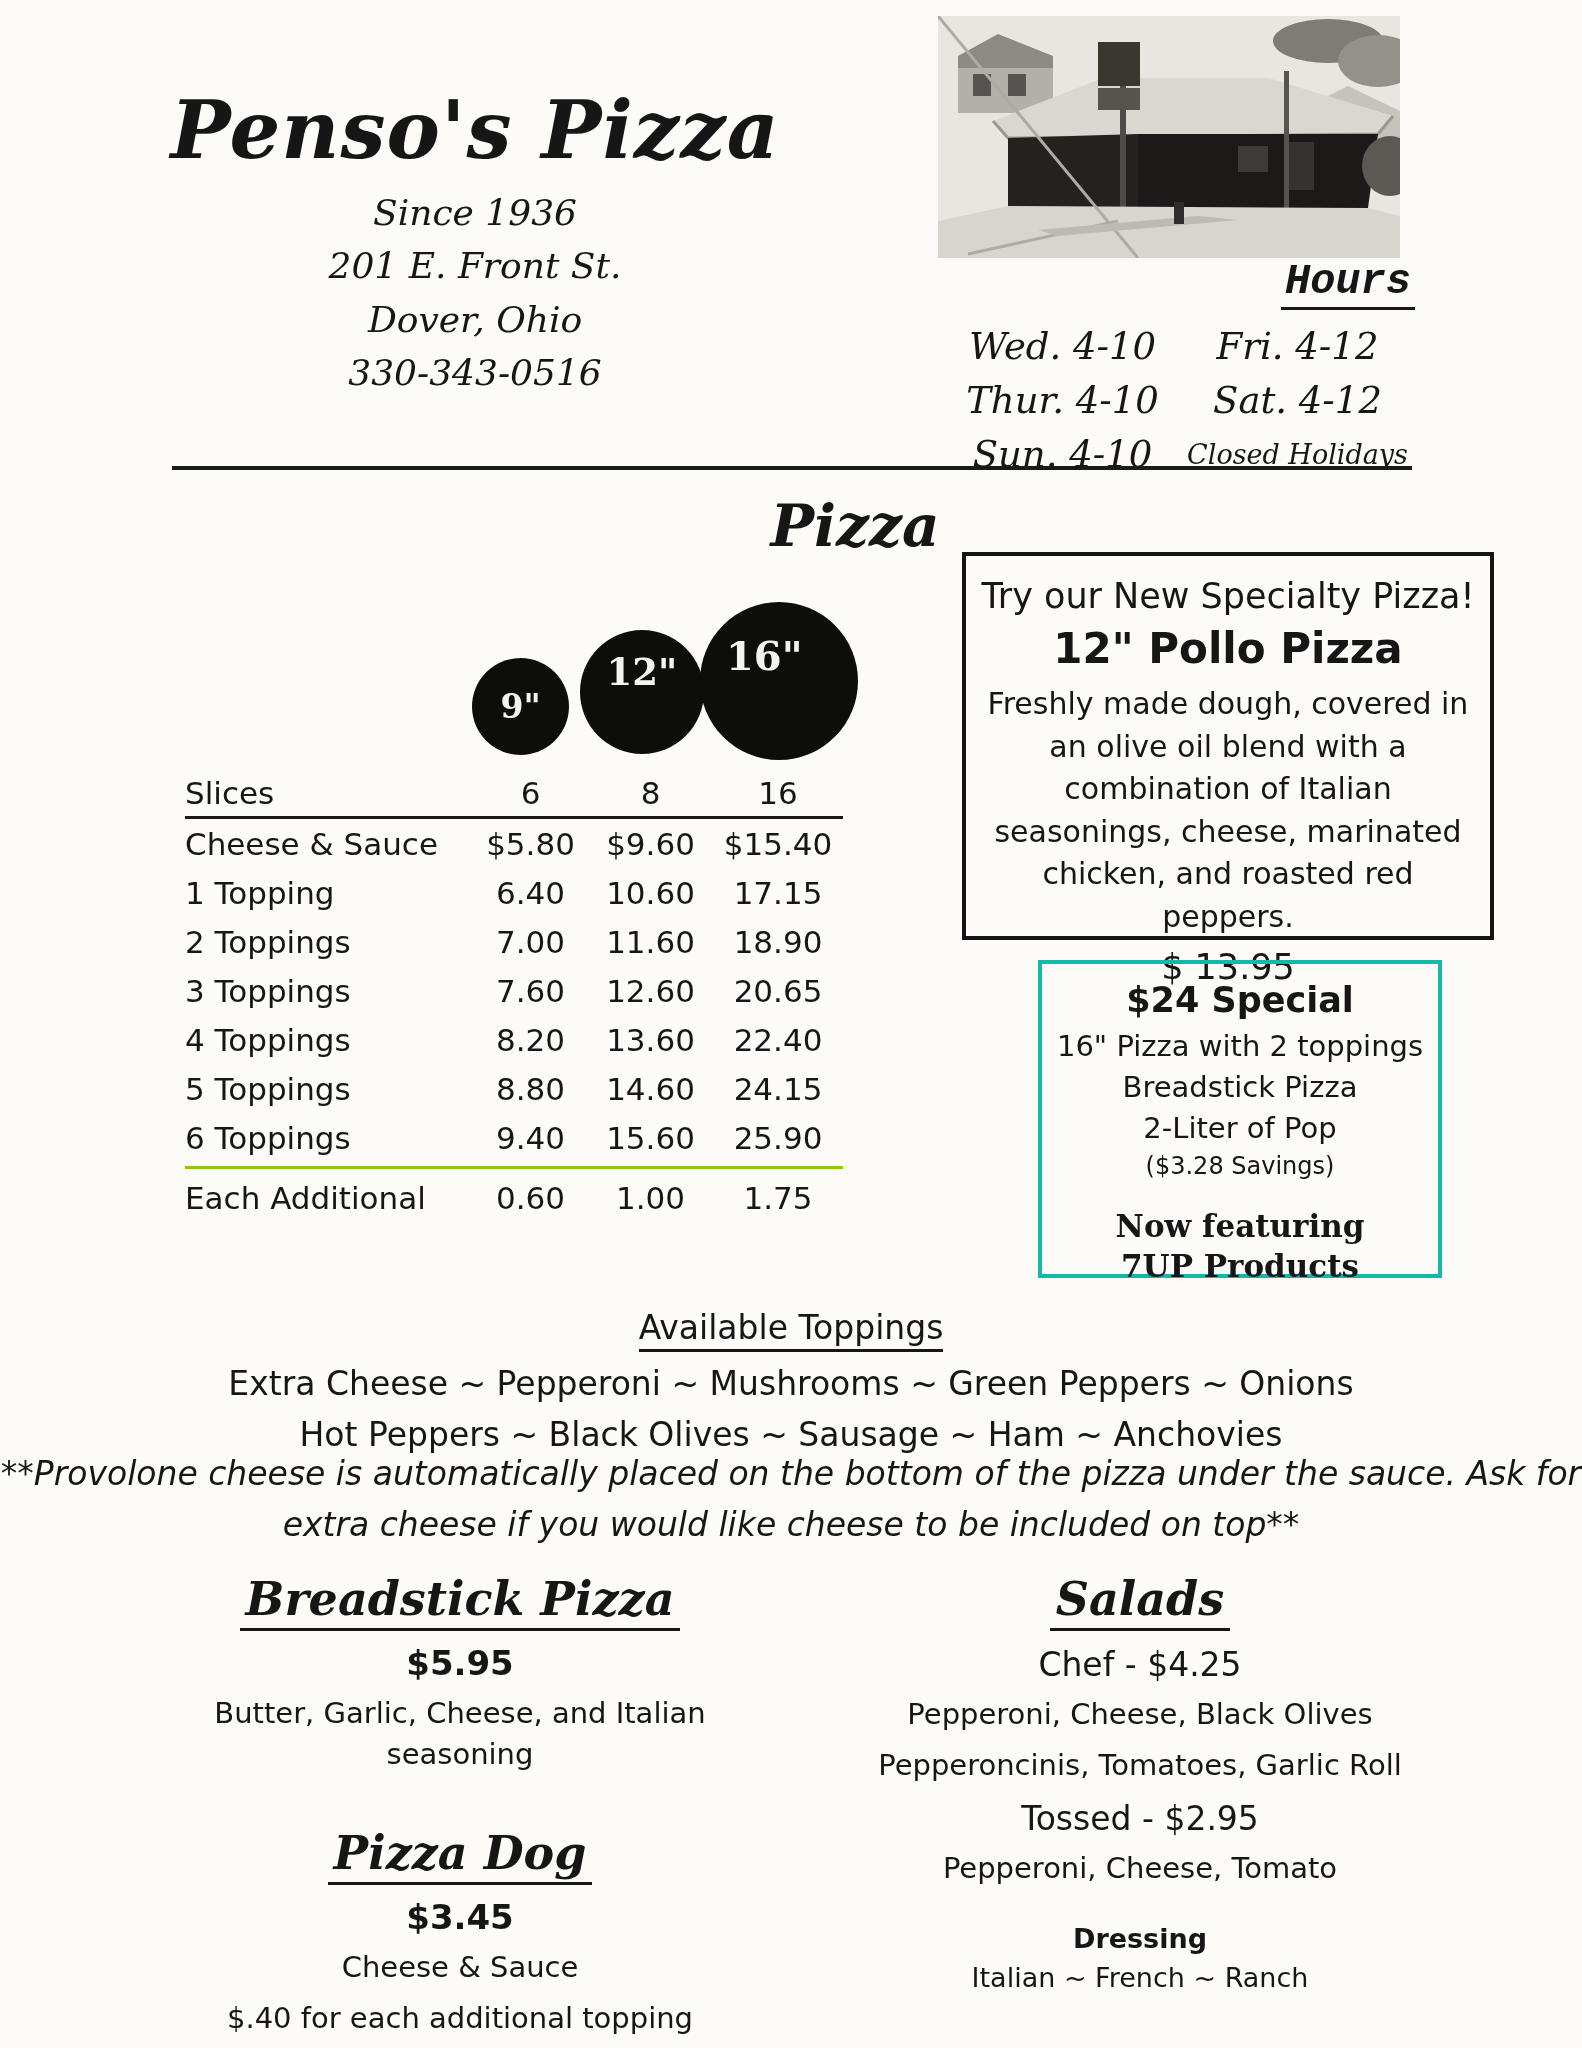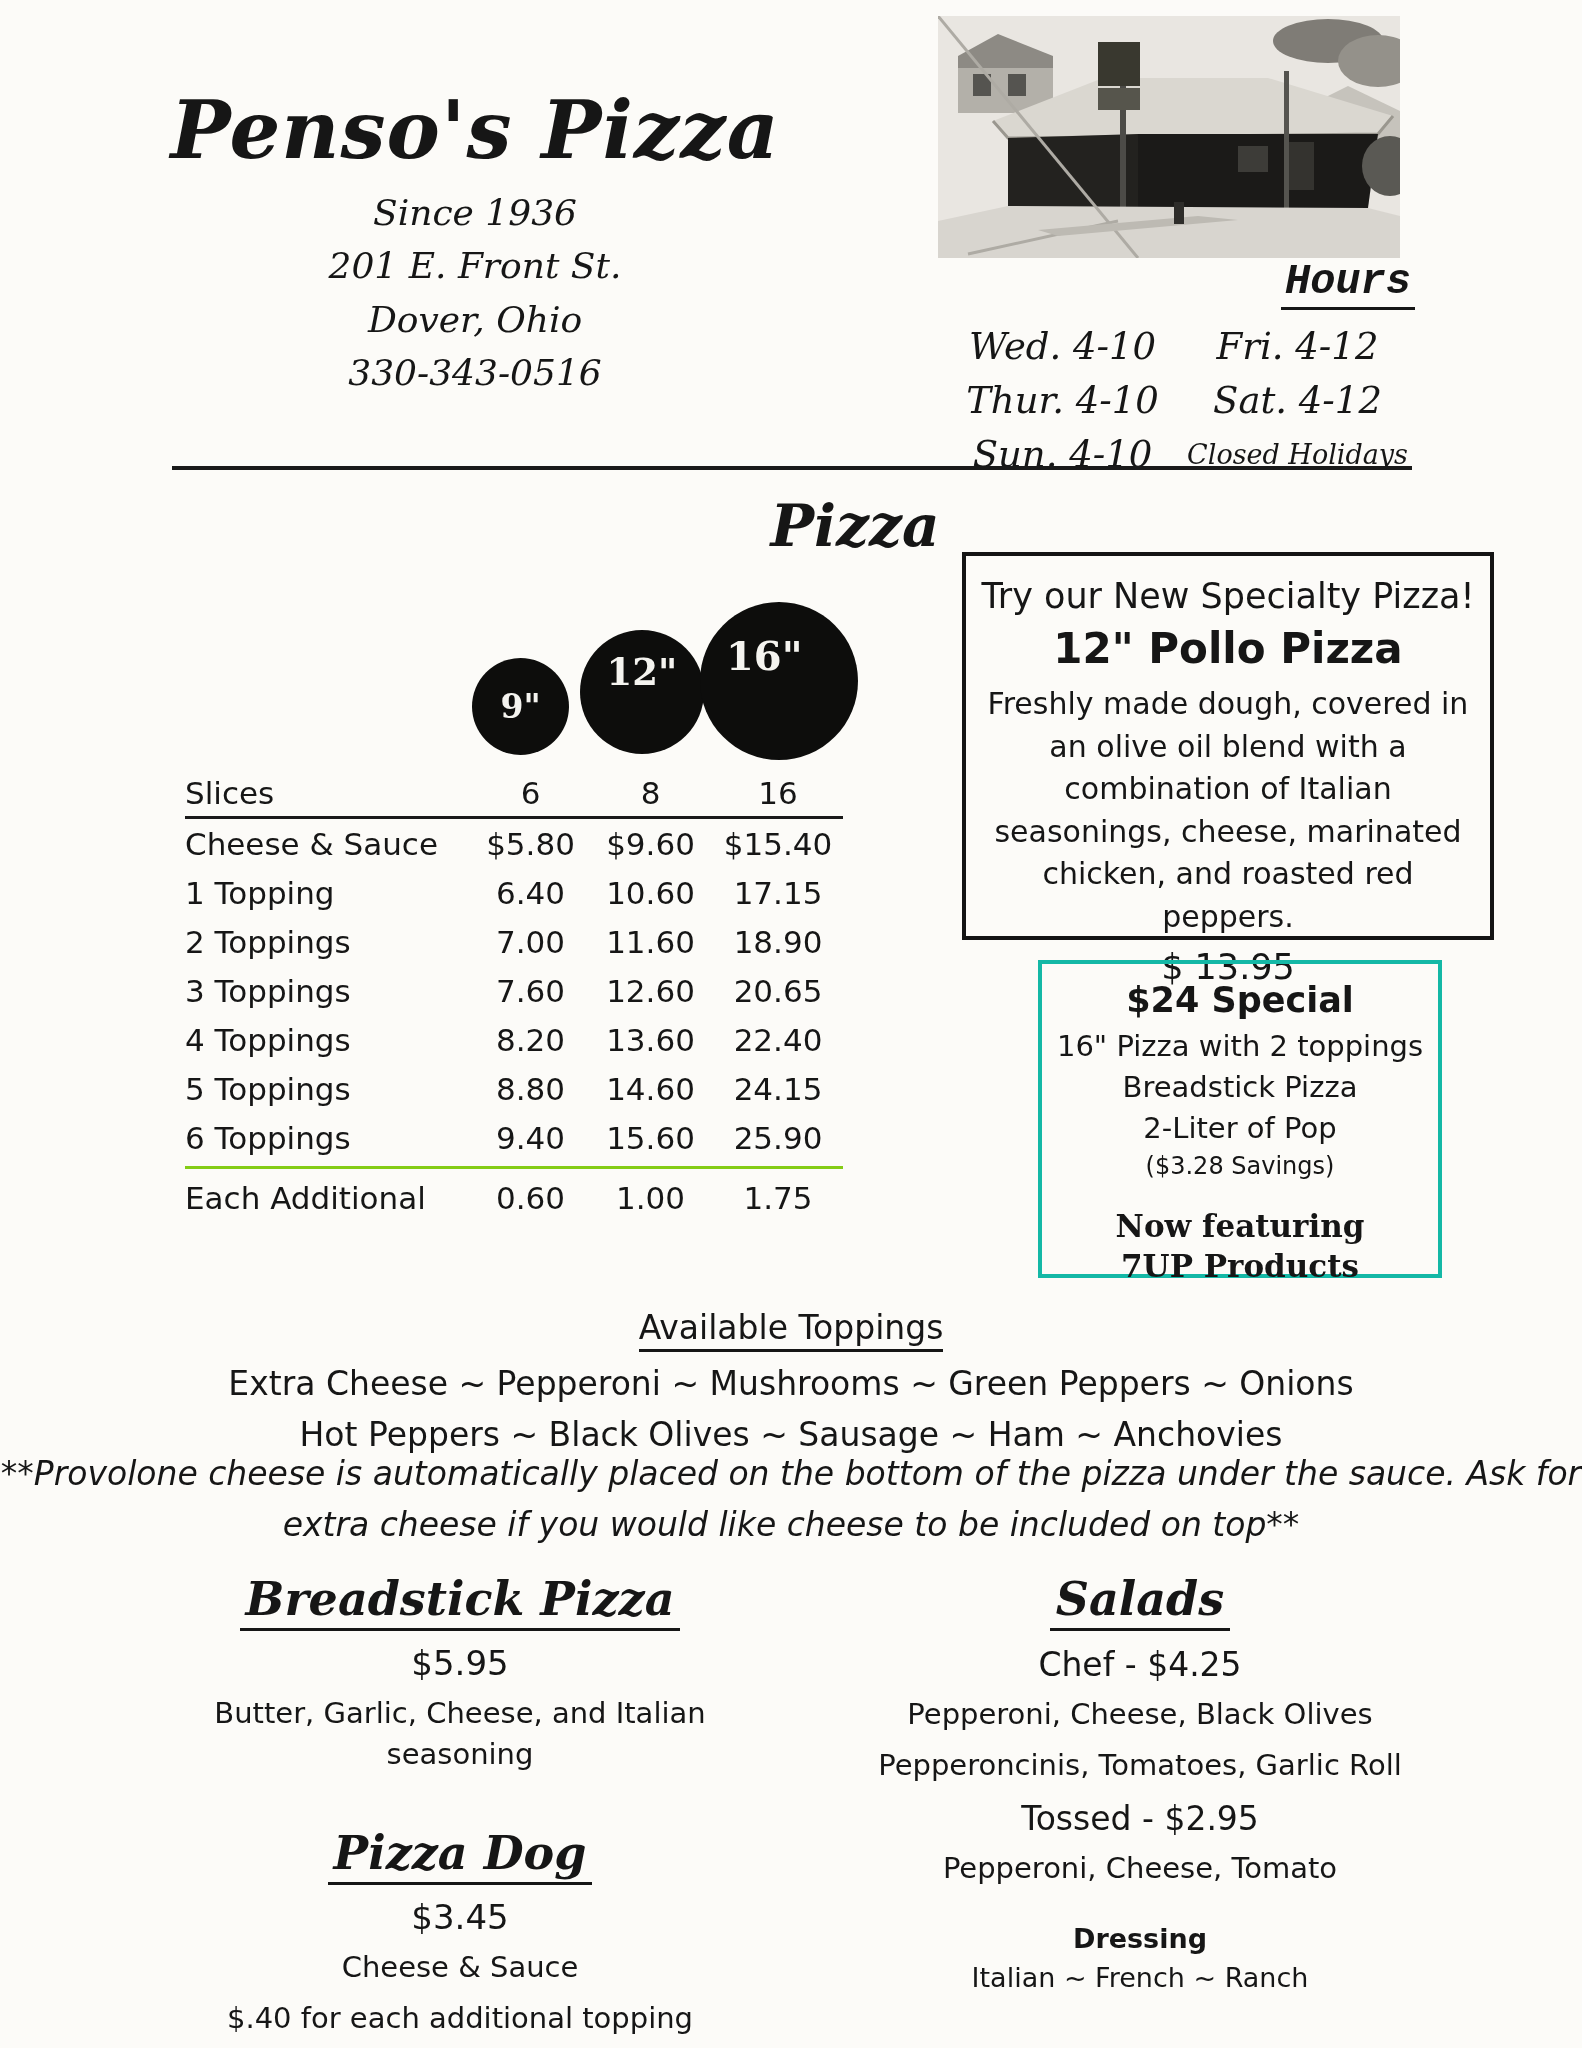--- a/index.html
+++ b/index.html
@@ -95,21 +95,21 @@
     font-style:italic;font-size:33px;line-height:1.55;
   }
 
   
   .script-heading{
     font-family:"DejaVu Serif", serif;font-style:italic;font-weight:bold;font-size:46px;
     display:inline-block;border-bottom:3px solid #161616;padding:0 6px 2px 6px;
   }
   .col-left{position:absolute;left:150px;top:1572px;width:620px;text-align:center;}
   .col-right{position:absolute;left:850px;top:1572px;width:580px;text-align:center;}
-  .price-line{font-size:34px;margin-top:12px;}
+  .price-line{font-size:34px;margin-top:12px;font-weight:bold;}
   .desc-line{font-size:29px;margin-top:10px;line-height:1.4;}
   .gap-lg{margin-top:52px;}
   .gap-md{margin-top:40px;}
   .item-line{font-size:33px;margin-top:14px;}
   .dressing-label{font-size:27px;font-weight:bold;margin-top:34px;}
   .dressing-opts{font-size:27px;margin-top:8px;}
 </style>
 </head>
 <body>
 

